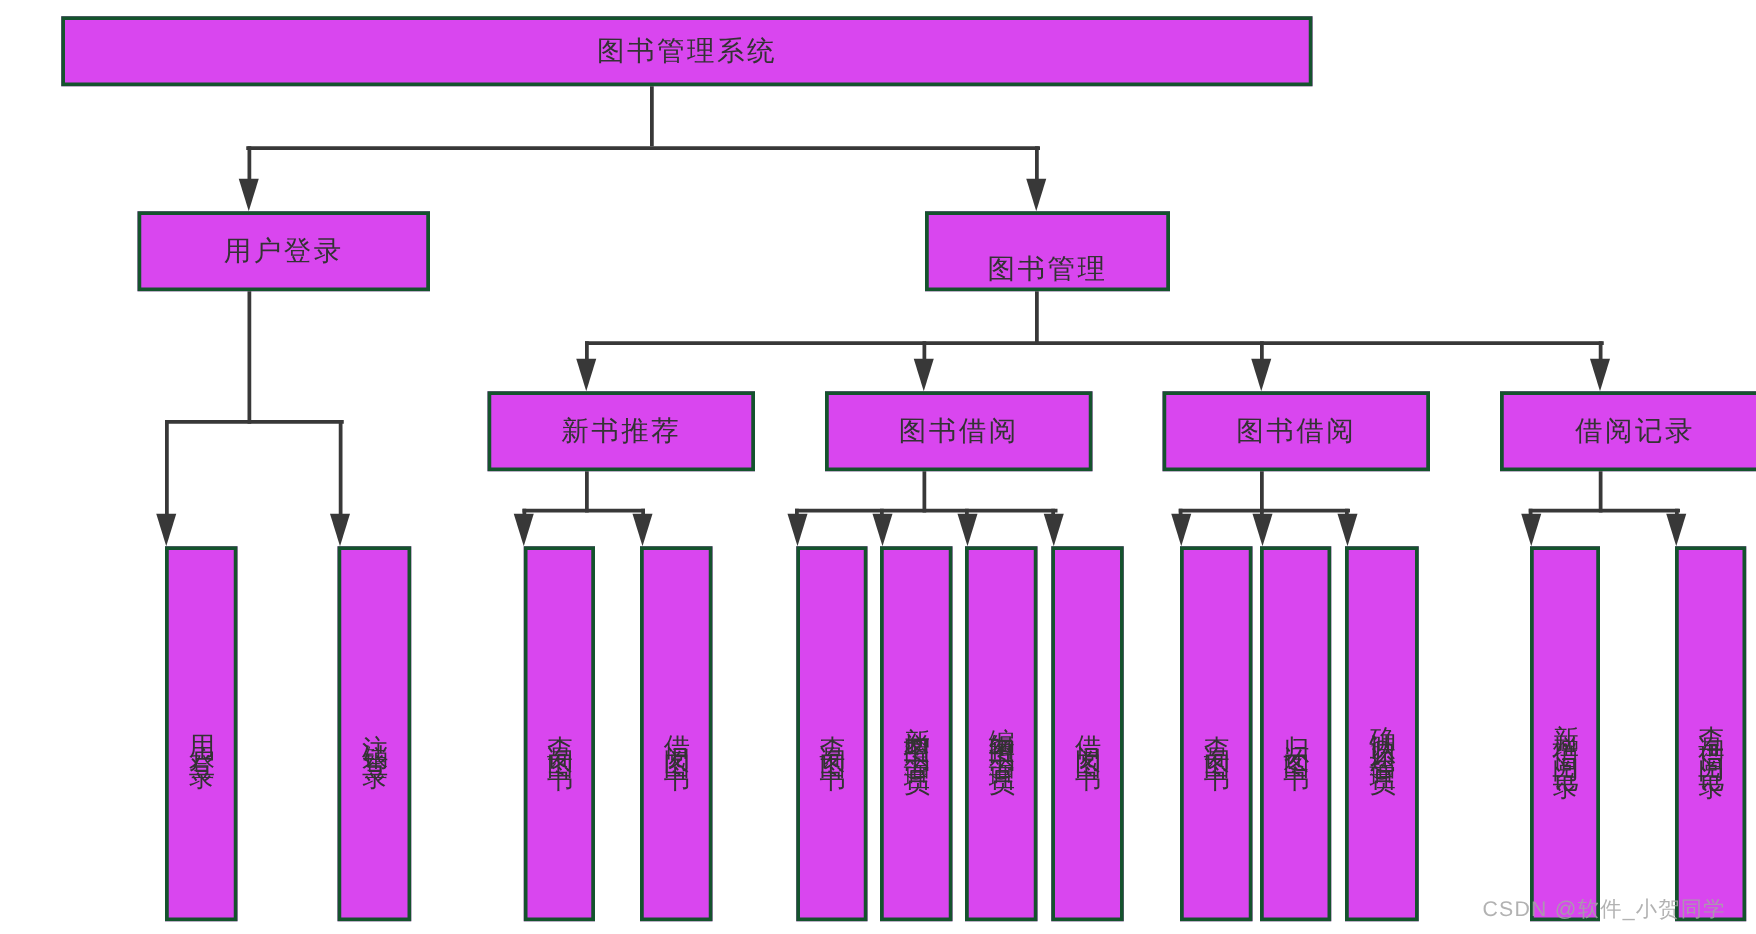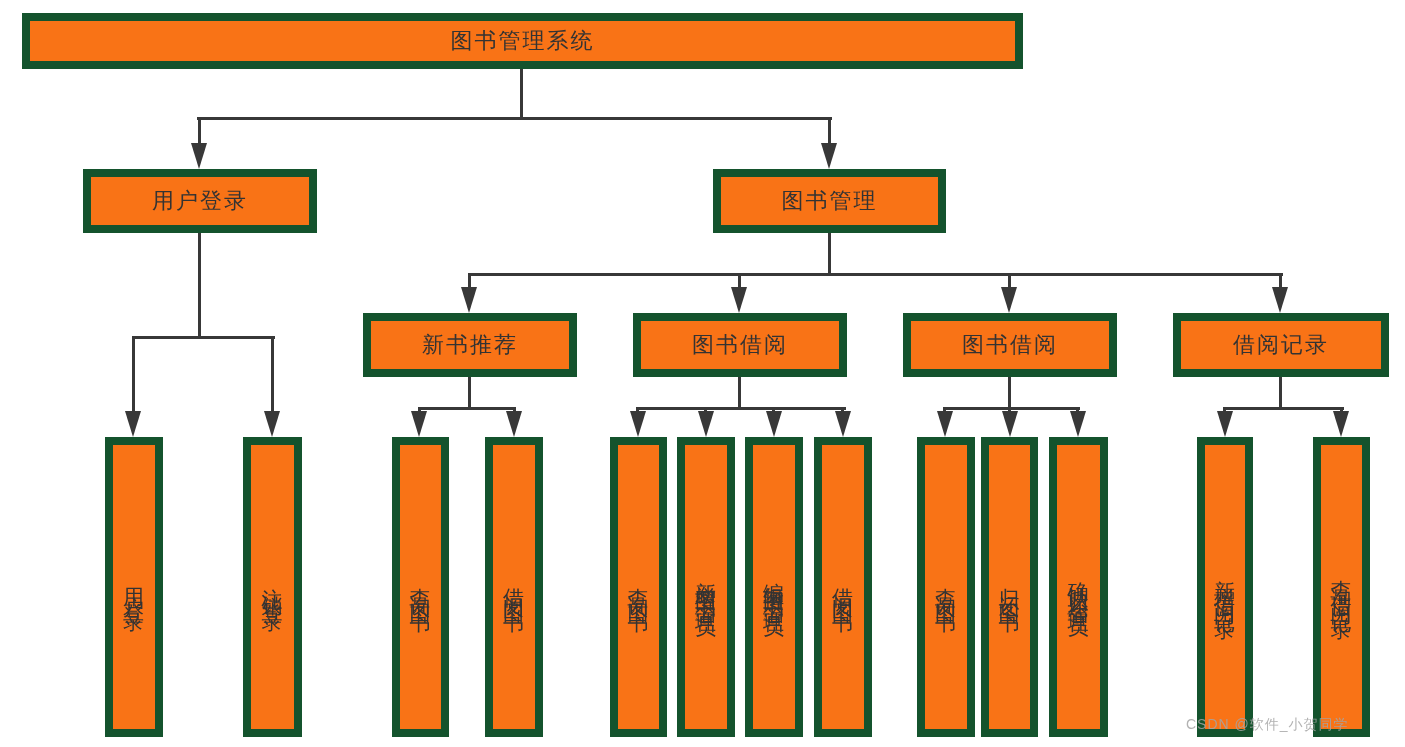--- a/index.html
+++ b/index.html
@@ -10,27 +10,28 @@
     overflow: hidden;
   }
   #chart {
     position: relative;
     width: 1405px; height: 747px;
     background: #ffffff;
   }
   .node {
     position: absolute;
     box-sizing: border-box;
-    border: 8px solid #14532d;
-    background: #f97316;
+    border: 3px solid #14532d;
+    background: #d946ef;
     display: flex;
     align-items: center;
     justify-content: center;
     color: #333333;
     text-align: center;
+    margin-left: 27px;
   }
   .hnode {
     font-size: 22px;
     letter-spacing: 2px;
   }
   .vnode {
     writing-mode: vertical-rl;
     text-orientation: mixed;
     font-size: 21px;
     letter-spacing: 8px;
@@ -45,21 +46,21 @@
   .arrow {
     position: absolute;
     width: 0; height: 0;
     border-left: 8px solid transparent;
     border-right: 8px solid transparent;
     border-top: 26px solid #383838;
   }
   #watermark {
     position: absolute;
     left: 1186px; top: 716px;
-    font-size: 14px;
+    font-size: 17px;
     color: rgba(164,164,164,0.85);
     letter-spacing: 1px;
     white-space: nowrap;
     z-index: 5;
   }
 </style>
 </head>
 <body>
 
 <div id="chart">
@@ -71,21 +72,21 @@
   <div class="vline" style="left:520px; top:69px; height:48px;"></div>
   <div class="hline" style="left:197px; top:117px; width:635px;"></div>
   <div class="vline" style="left:198px; top:117px; height:30px;"></div>
   <div class="arrow" style="left:191px; top:143px;"></div>
   <div class="vline" style="left:828px; top:117px; height:30px;"></div>
   <div class="arrow" style="left:821px; top:143px;"></div>
 
   <div class="node hnode" style="left:83px; top:169px; width:234px; height:64px;">
     <span>用户登录</span>
   </div>
-  <div class="node hnode" style="left:713px; top:169px; width:233px; height:64px;">
+  <div class="node hnode" style="left:713px; top:169px; width:196px; height:64px;align-items:flex-end;">
     <span>图书管理</span>
   </div>
 
   <div class="vline" style="left:198px; top:233px; height:106px;"></div>
   <div class="hline" style="left:132px; top:336px; width:143px;"></div>
   <div class="vline" style="left:132px; top:336px; height:78px;"></div>
   <div class="arrow" style="left:125px; top:411px;"></div>
   <div class="vline" style="left:271px; top:336px; height:78px;"></div>
   <div class="arrow" style="left:264px; top:411px;"></div>
 

